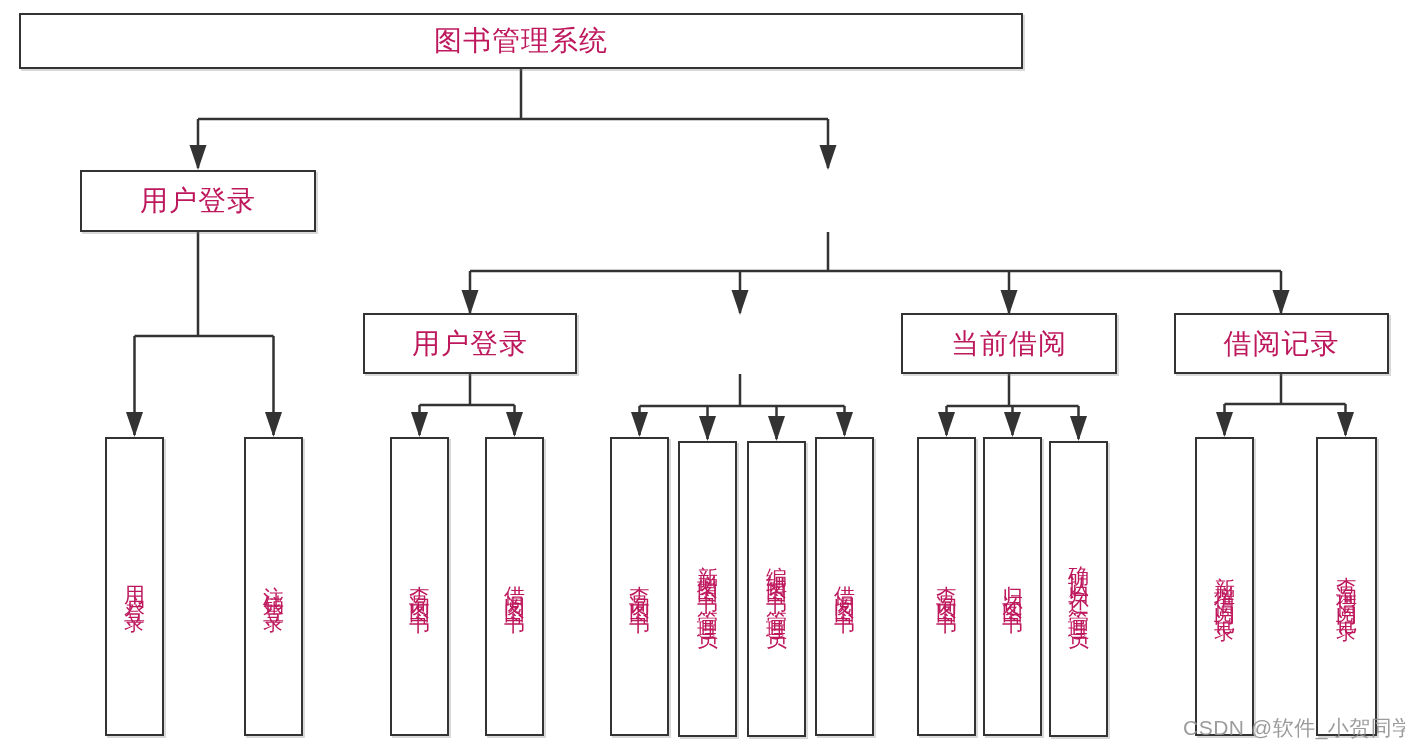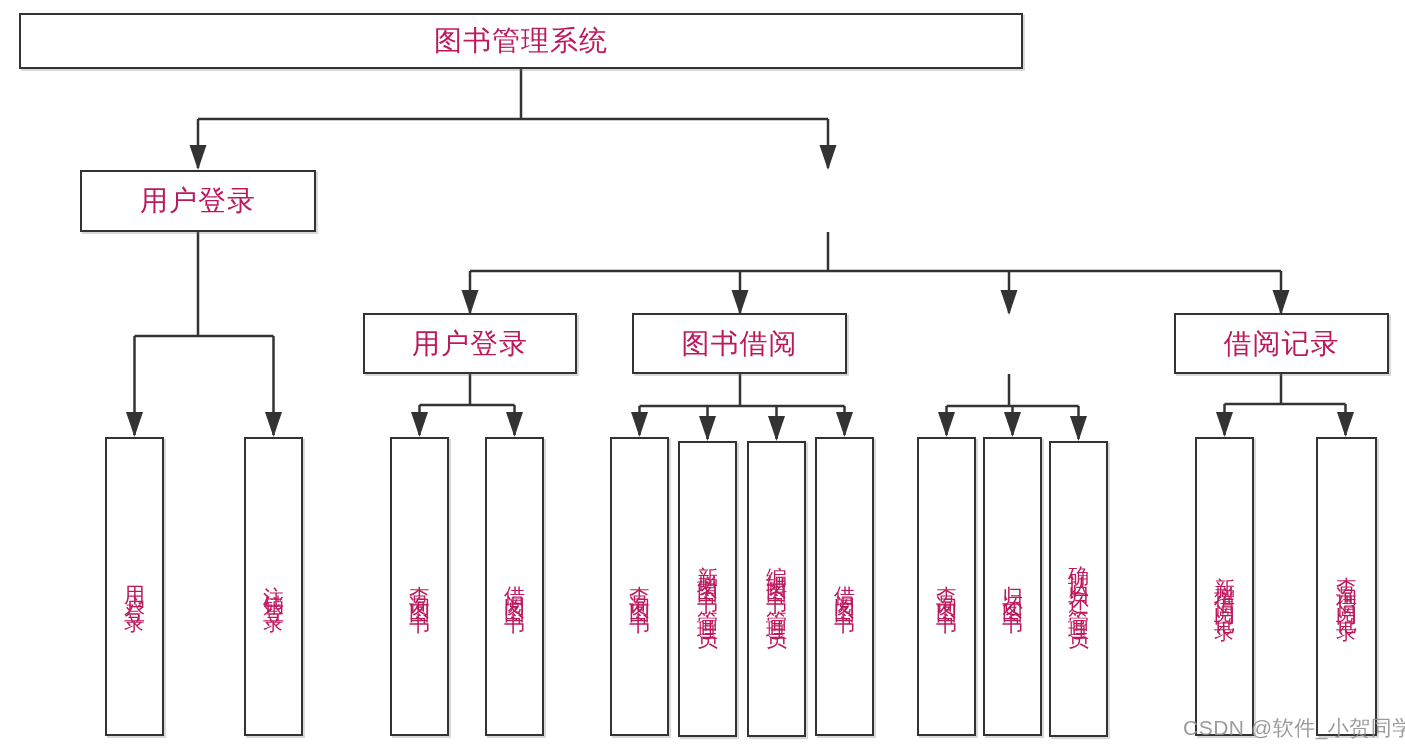--- a/index.html
+++ b/index.html
@@ -106,21 +106,21 @@
     <path d="M1281 374 V404 M1224.5 404 H1345.5 M1224.5 404 V435 M1345.5 404 V435"></path>
     <polygon class="arrowhead" points="1216,412 1233,412 1224.5,437"></polygon>
     <polygon class="arrowhead" points="1337,412 1354,412 1345.5,437"></polygon>
   </svg>
 
   <div class="node h-node" style="left:19px; top:13px; width:1004px; height:56px;">图书管理系统</div>
 
   <div class="node h-node" style="left:80px; top:170px; width:236px; height:62px;">用户登录</div>
 
   <div class="node h-node" style="left:363px; top:313px; width:214px; height:61px;">用户登录</div>
-  <div class="node h-node" style="left:632px; top:313px; width:215px; height:61px;">图书借阅</div>
+  <div class="node h-node" style="left:901px; top:313px; width:216px; height:61px;">当前借阅</div>
   <div class="node h-node" style="left:1174px; top:313px; width:215px; height:61px;">借阅记录</div>
 
   <div class="node v-node" style="left:105px;">用户登录</div>
   <div class="node v-node" style="left:244px;">注销登录</div>
 
   <div class="node v-node" style="left:390px;">查询图书</div>
   <div class="node v-node" style="left:485px;">借阅图书</div>
 
   <div class="node v-node" style="left:610px;">查询图书</div>
   <div class="node v-node offset" style="left:678px;">新增图书（管理员）</div>

